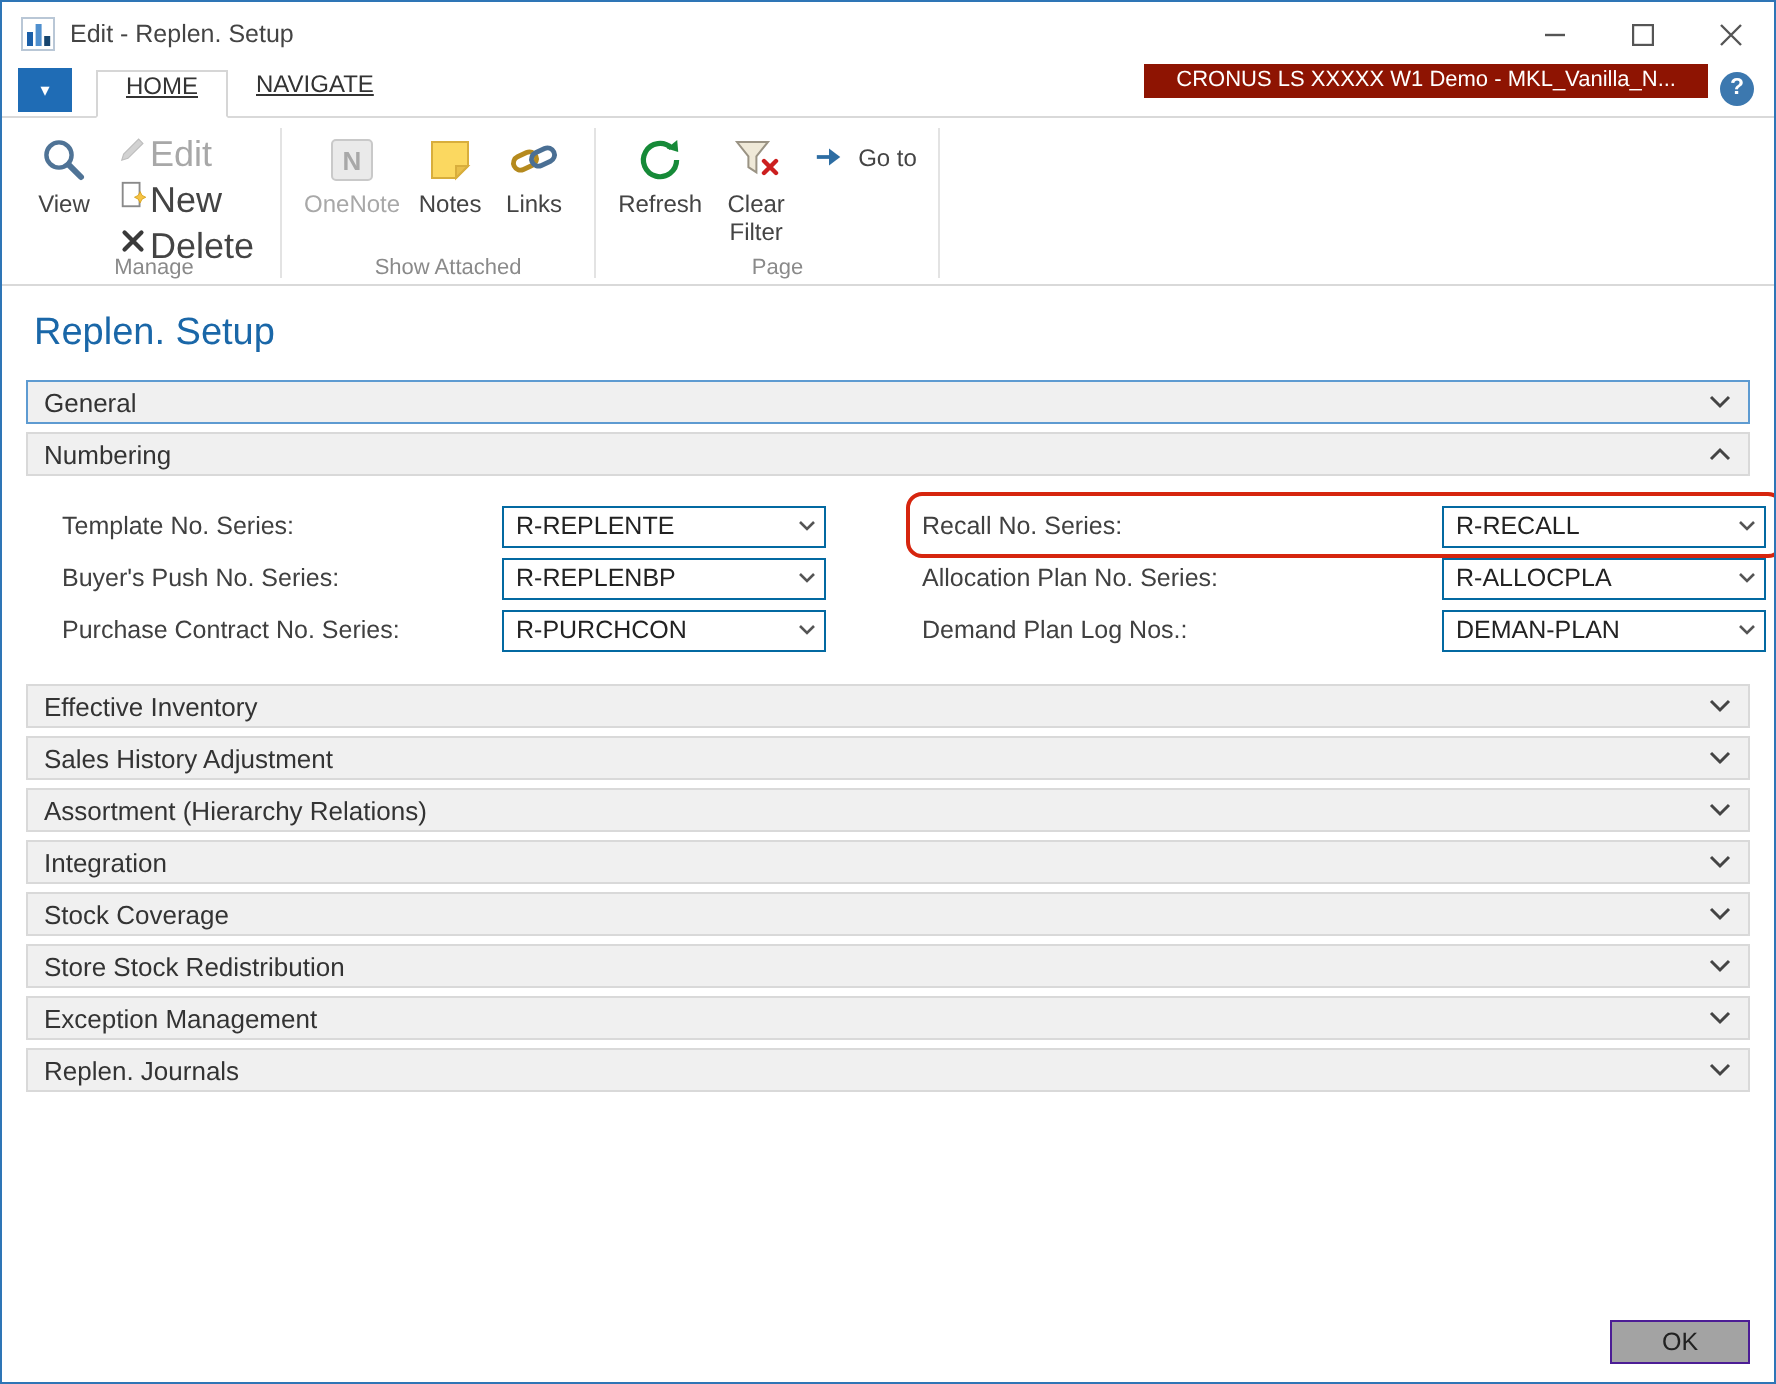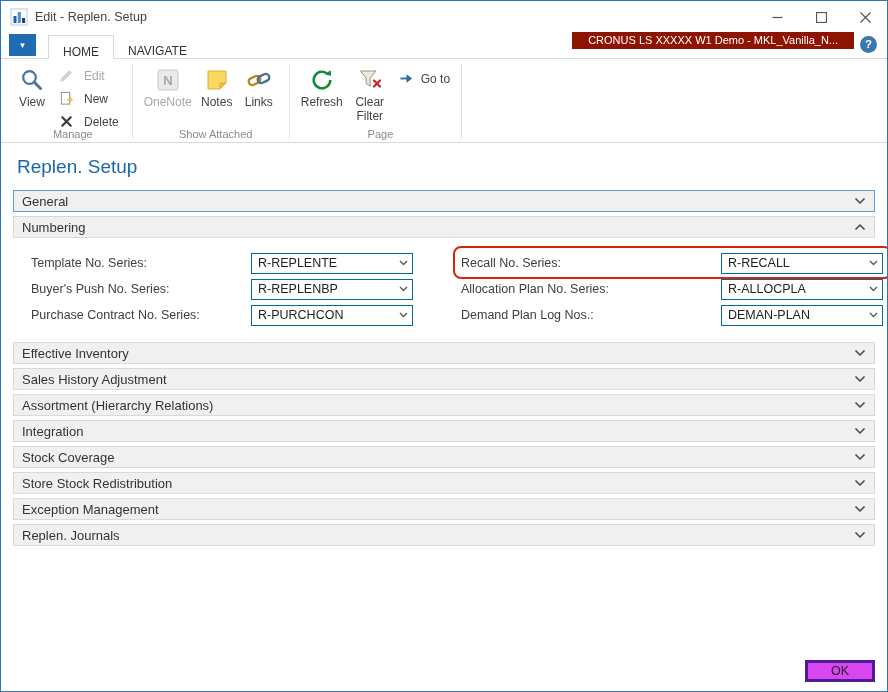--- a/index.html
+++ b/index.html
@@ -11,55 +11,55 @@
   }
   
   .titlebar { height:32px; display:flex; align-items:center; padding-left:9px; background:#fff; }
   .titlebar .app-icon { width:18px; height:18px; margin-right:7px; }
   .titlebar .title { font-size:12.5px; color:#444; }
   .win-controls { margin-left:auto; display:flex; height:100%; }
   .win-btn { width:44px; height:100%; display:flex; align-items:center; justify-content:center; }
   
   .tabrow { height:26px; display:flex; align-items:flex-end; border-bottom:1px solid #d9d9d9; padding:0 8px 0 8px; background:#fff; }
   .appmenu { width:27px; height:22px; background:#1f6cb5; display:flex; align-items:center; justify-content:center; color:#fff; font-size:9px; margin-right:12px; margin-bottom:2px; }
-  .tab { height:24px; padding:9px 14px 0; font-size:12px; color:#333; margin-bottom:-1px; }
+  .tab { height:24px; padding:0 14px 0; font-size:12px; color:#333; margin-bottom:-1px;text-decoration:underline; }
   .tab.selected { background:#fff; border:1px solid #d6d6d6; border-bottom:1px solid #fff; }
   .badge { margin-left:auto; align-self:center; background:#8e1402; color:#fff; font-size:11px; padding:2px 16px 3px; white-space:nowrap; margin-bottom:11px; }
   .help-btn { align-self:center; width:17px; height:17px; border-radius:50%; background:#3c78af; color:#fff; font-size:11.5px; font-weight:bold; display:flex; align-items:center; justify-content:center; margin:0 2px 3px 6px; }
   
   .ribbon { height:84px; display:flex; align-items:stretch; padding:2px 0 0 4px; background:#fff; border-bottom:1px solid #d9d9d9; }
   .rgroup { position:relative; display:flex; align-items:flex-start; padding:2px 8px 16px 6px; }
   .rgroup-label { position:absolute; left:10px; right:0; bottom:2px; text-align:center; font-size:11px; color:#8a8a8a; }
   .vdiv { width:1px; background:#e3e3e3; margin:3px 1px; }
   .bigbtn { display:flex; flex-direction:column; align-items:center; gap:3px; padding:4px 4px 0; font-size:12px; color:#444; min-width:42px; text-align:center; line-height:1.15; }
   .bigbtn .ic { width:26px; height:26px; }
   .bigbtn.disabled { color:#a8a8a8; }
   .smallcol { display:flex; flex-direction:column; gap:6px; padding-top:4px; margin-left:2px; }
-  .sbtn { display:flex; align-items:center; gap:10px; font-size:12px; color:#444; height:17px; padding:0 4px; }
+  .sbtn { display:flex; gap:1px; font-size:18px; color:#444; height:17px; padding:0 4px; }
   .sbtn .ic { width:15px; height:15px; }
   .sbtn.disabled { color:#a8a8a8; }
   .goto { display:flex; align-items:center; gap:7px; font-size:12px; color:#444; margin:8px 2px 0 6px; }
   .goto .ic { width:15px; height:15px; }
   
   .content { position:relative; padding:0 12px; height:549px; }
   .page-title { font-size:19px; font-weight:400; color:#1a67a8; padding:13px 4px 12px; }
   .fasttab { height:22px; display:flex; align-items:center; justify-content:space-between; padding:0 8px; background:#f0f0f0; border:1px solid #d9d9d9; margin-bottom:4px; font-size:13px; color:#333; }
   .fasttab.selected { border-color:#5e9bd1; }
   .fasttab .chev { display:flex; align-items:center; }
   
   .fields { display:flex; padding:8px 0 14px 18px; gap:48px; }
   .frow { display:grid; align-items:center; height:26px; position:relative; }
   .fcol-left .frow { grid-template-columns:220px 162px; }
   .fcol-right .frow { grid-template-columns:260px 162px; }
   .flabel { font-size:12.5px; color:#404040; padding-right:8px; }
   .combo { height:21px; border:1px solid #0369a1; background:#fff; display:flex; align-items:center; justify-content:space-between; padding-left:6px; font-size:12.5px; color:#222; }
   .combo .cbtn { width:17px; height:100%; display:flex; align-items:center; justify-content:center; }
   .hl-ring { position:absolute; left:-8px; right:-9px; top:-4px; bottom:-3px; border:2px solid #d6250e; border-radius:8px; pointer-events:none; }
   
-  .ok-btn { position:absolute; right:12px; bottom:10px; width:70px; height:22px; background:#d946ef; border:3px solid #4c1d95; font-size:12.5px; color:#222; display:flex; align-items:center; justify-content:center; font-family:"Liberation Sans", sans-serif; }
+  .ok-btn { position:absolute; right:12px; bottom:10px; width:70px; height:22px; background:#a3a3a3; border:1px solid #4c1d95; font-size:12.5px; color:#222; display:flex; align-items:center; justify-content:center; font-family:"Liberation Sans", sans-serif; }
 </style>
 </head>
 <body>
 
 <div class="window">
 
   <div class="titlebar">
     <svg class="app-icon" viewBox="0 0 18 18">
       <rect x="1" y="1" width="16" height="16" fill="#fff" stroke="#b9c7d6"></rect>
       <rect x="3.5" y="8" width="3" height="7" fill="#1b5fa8"></rect>

